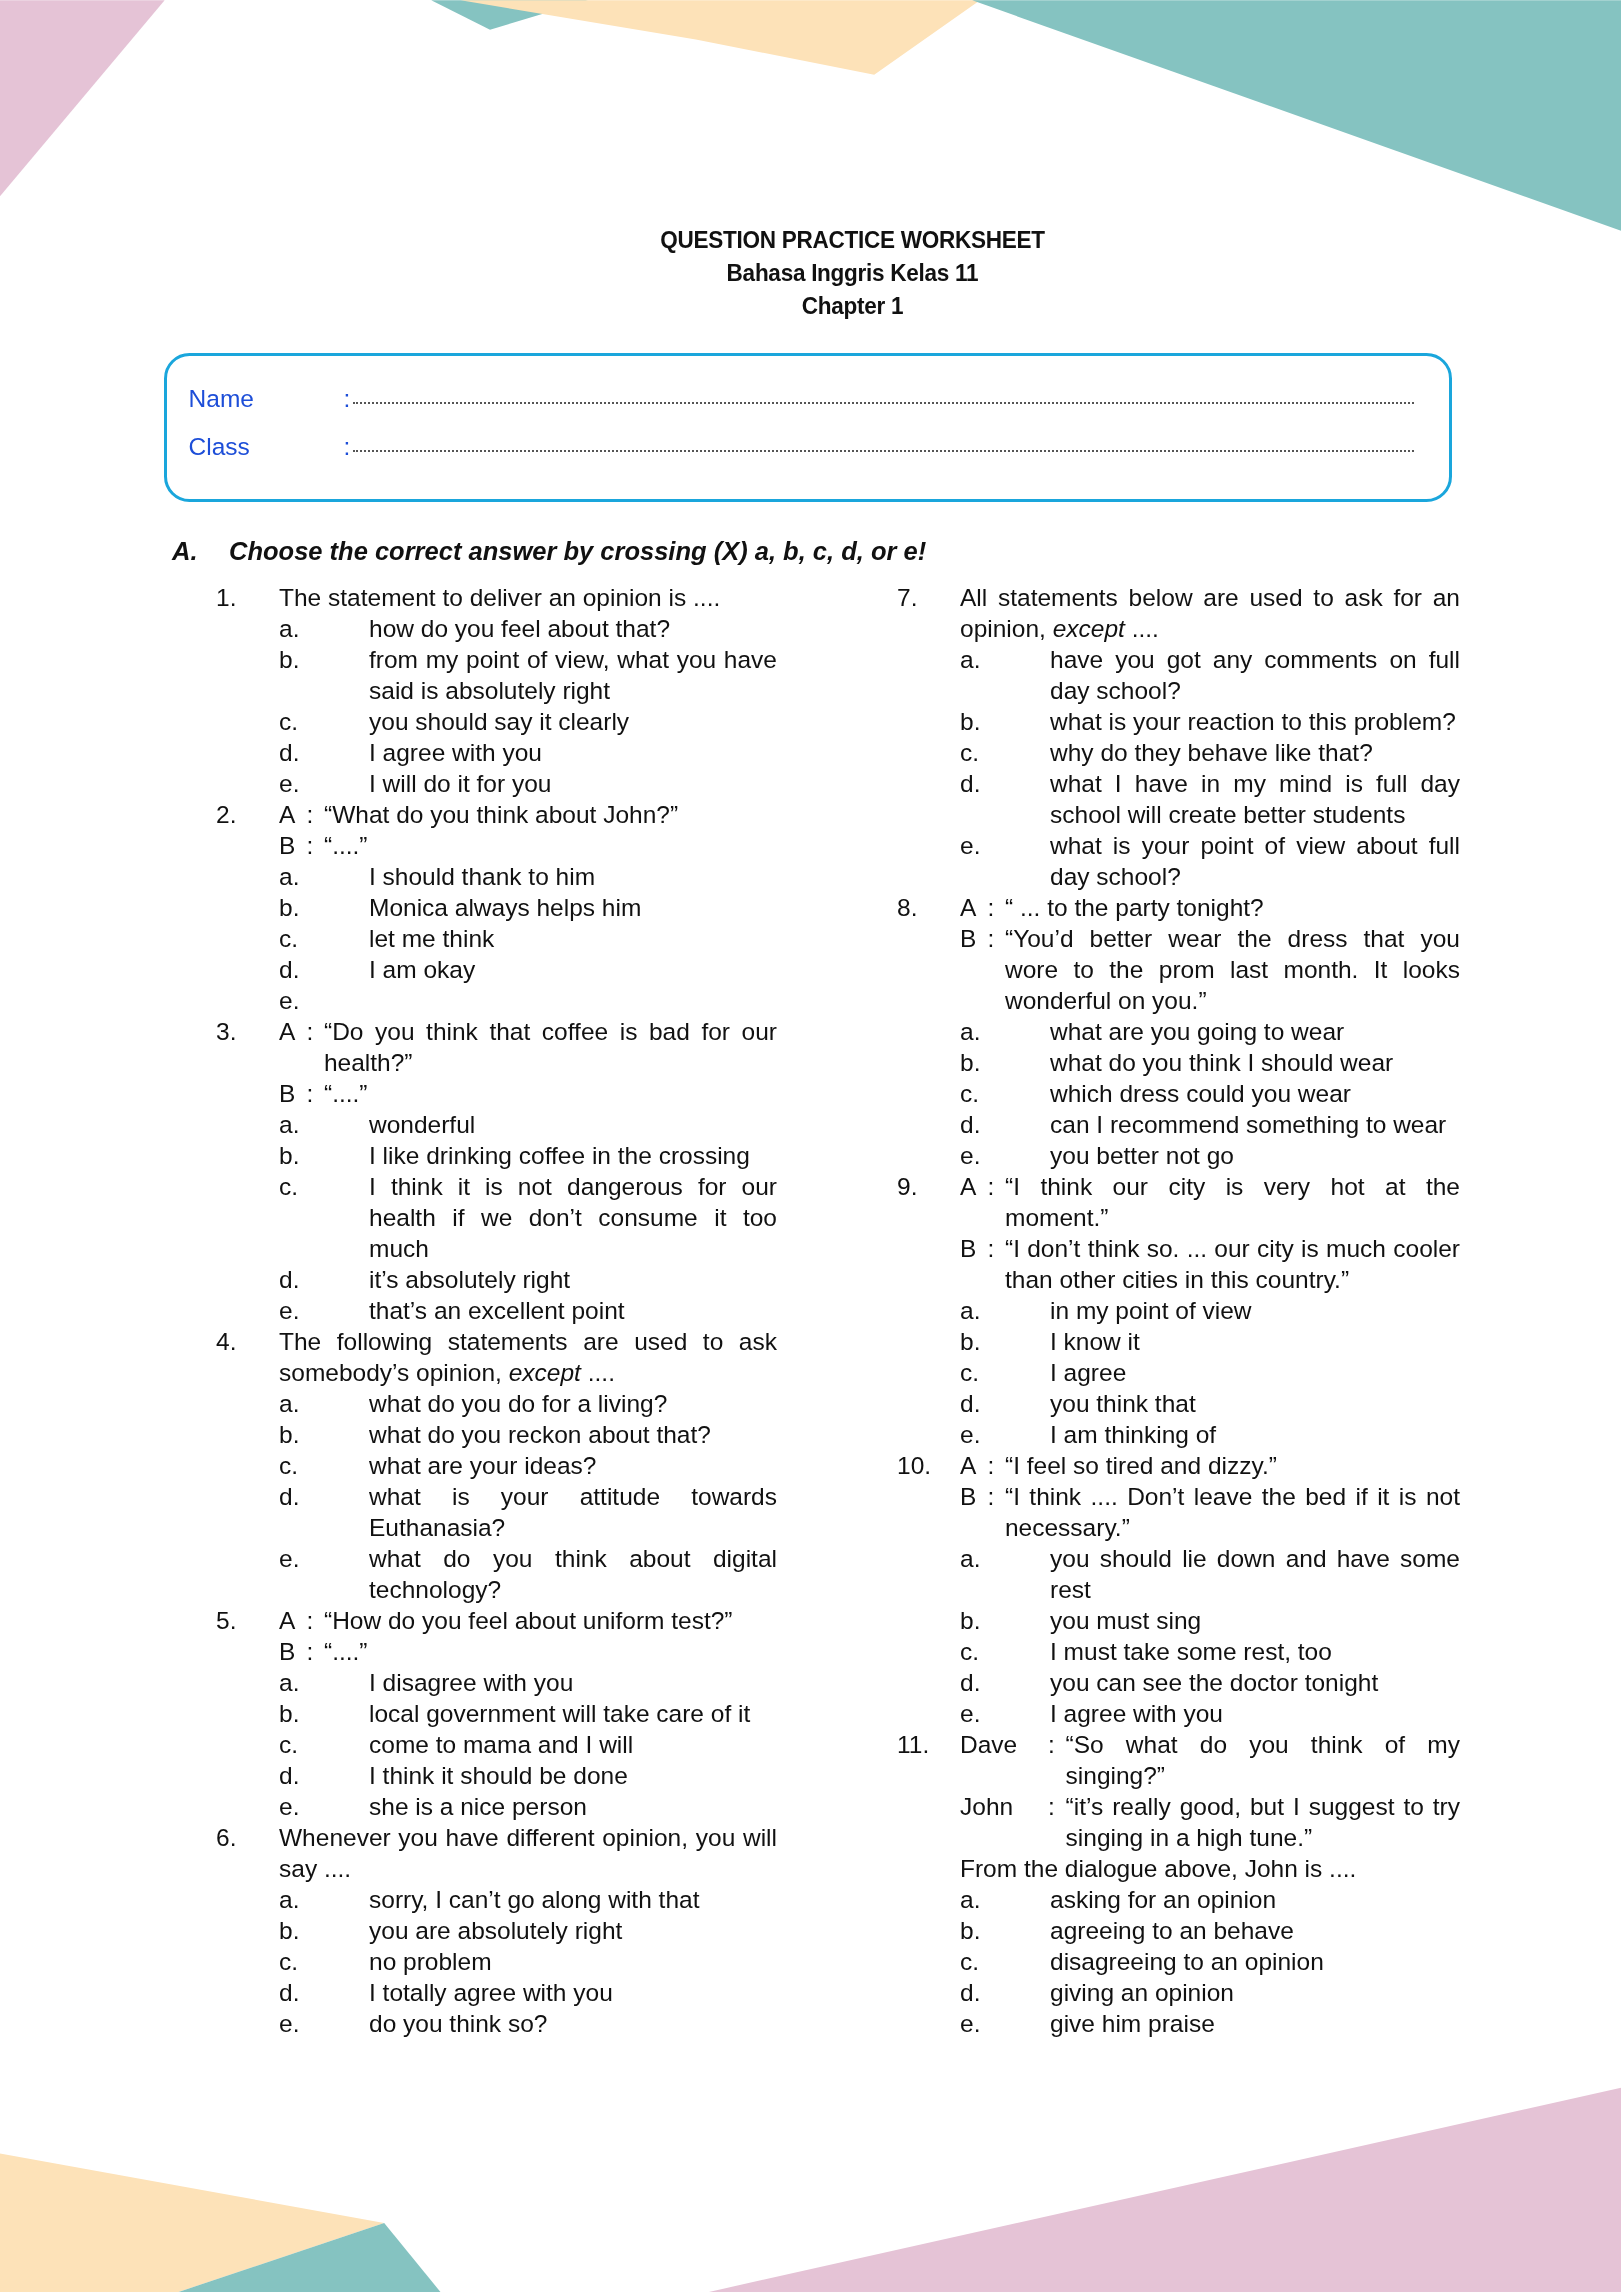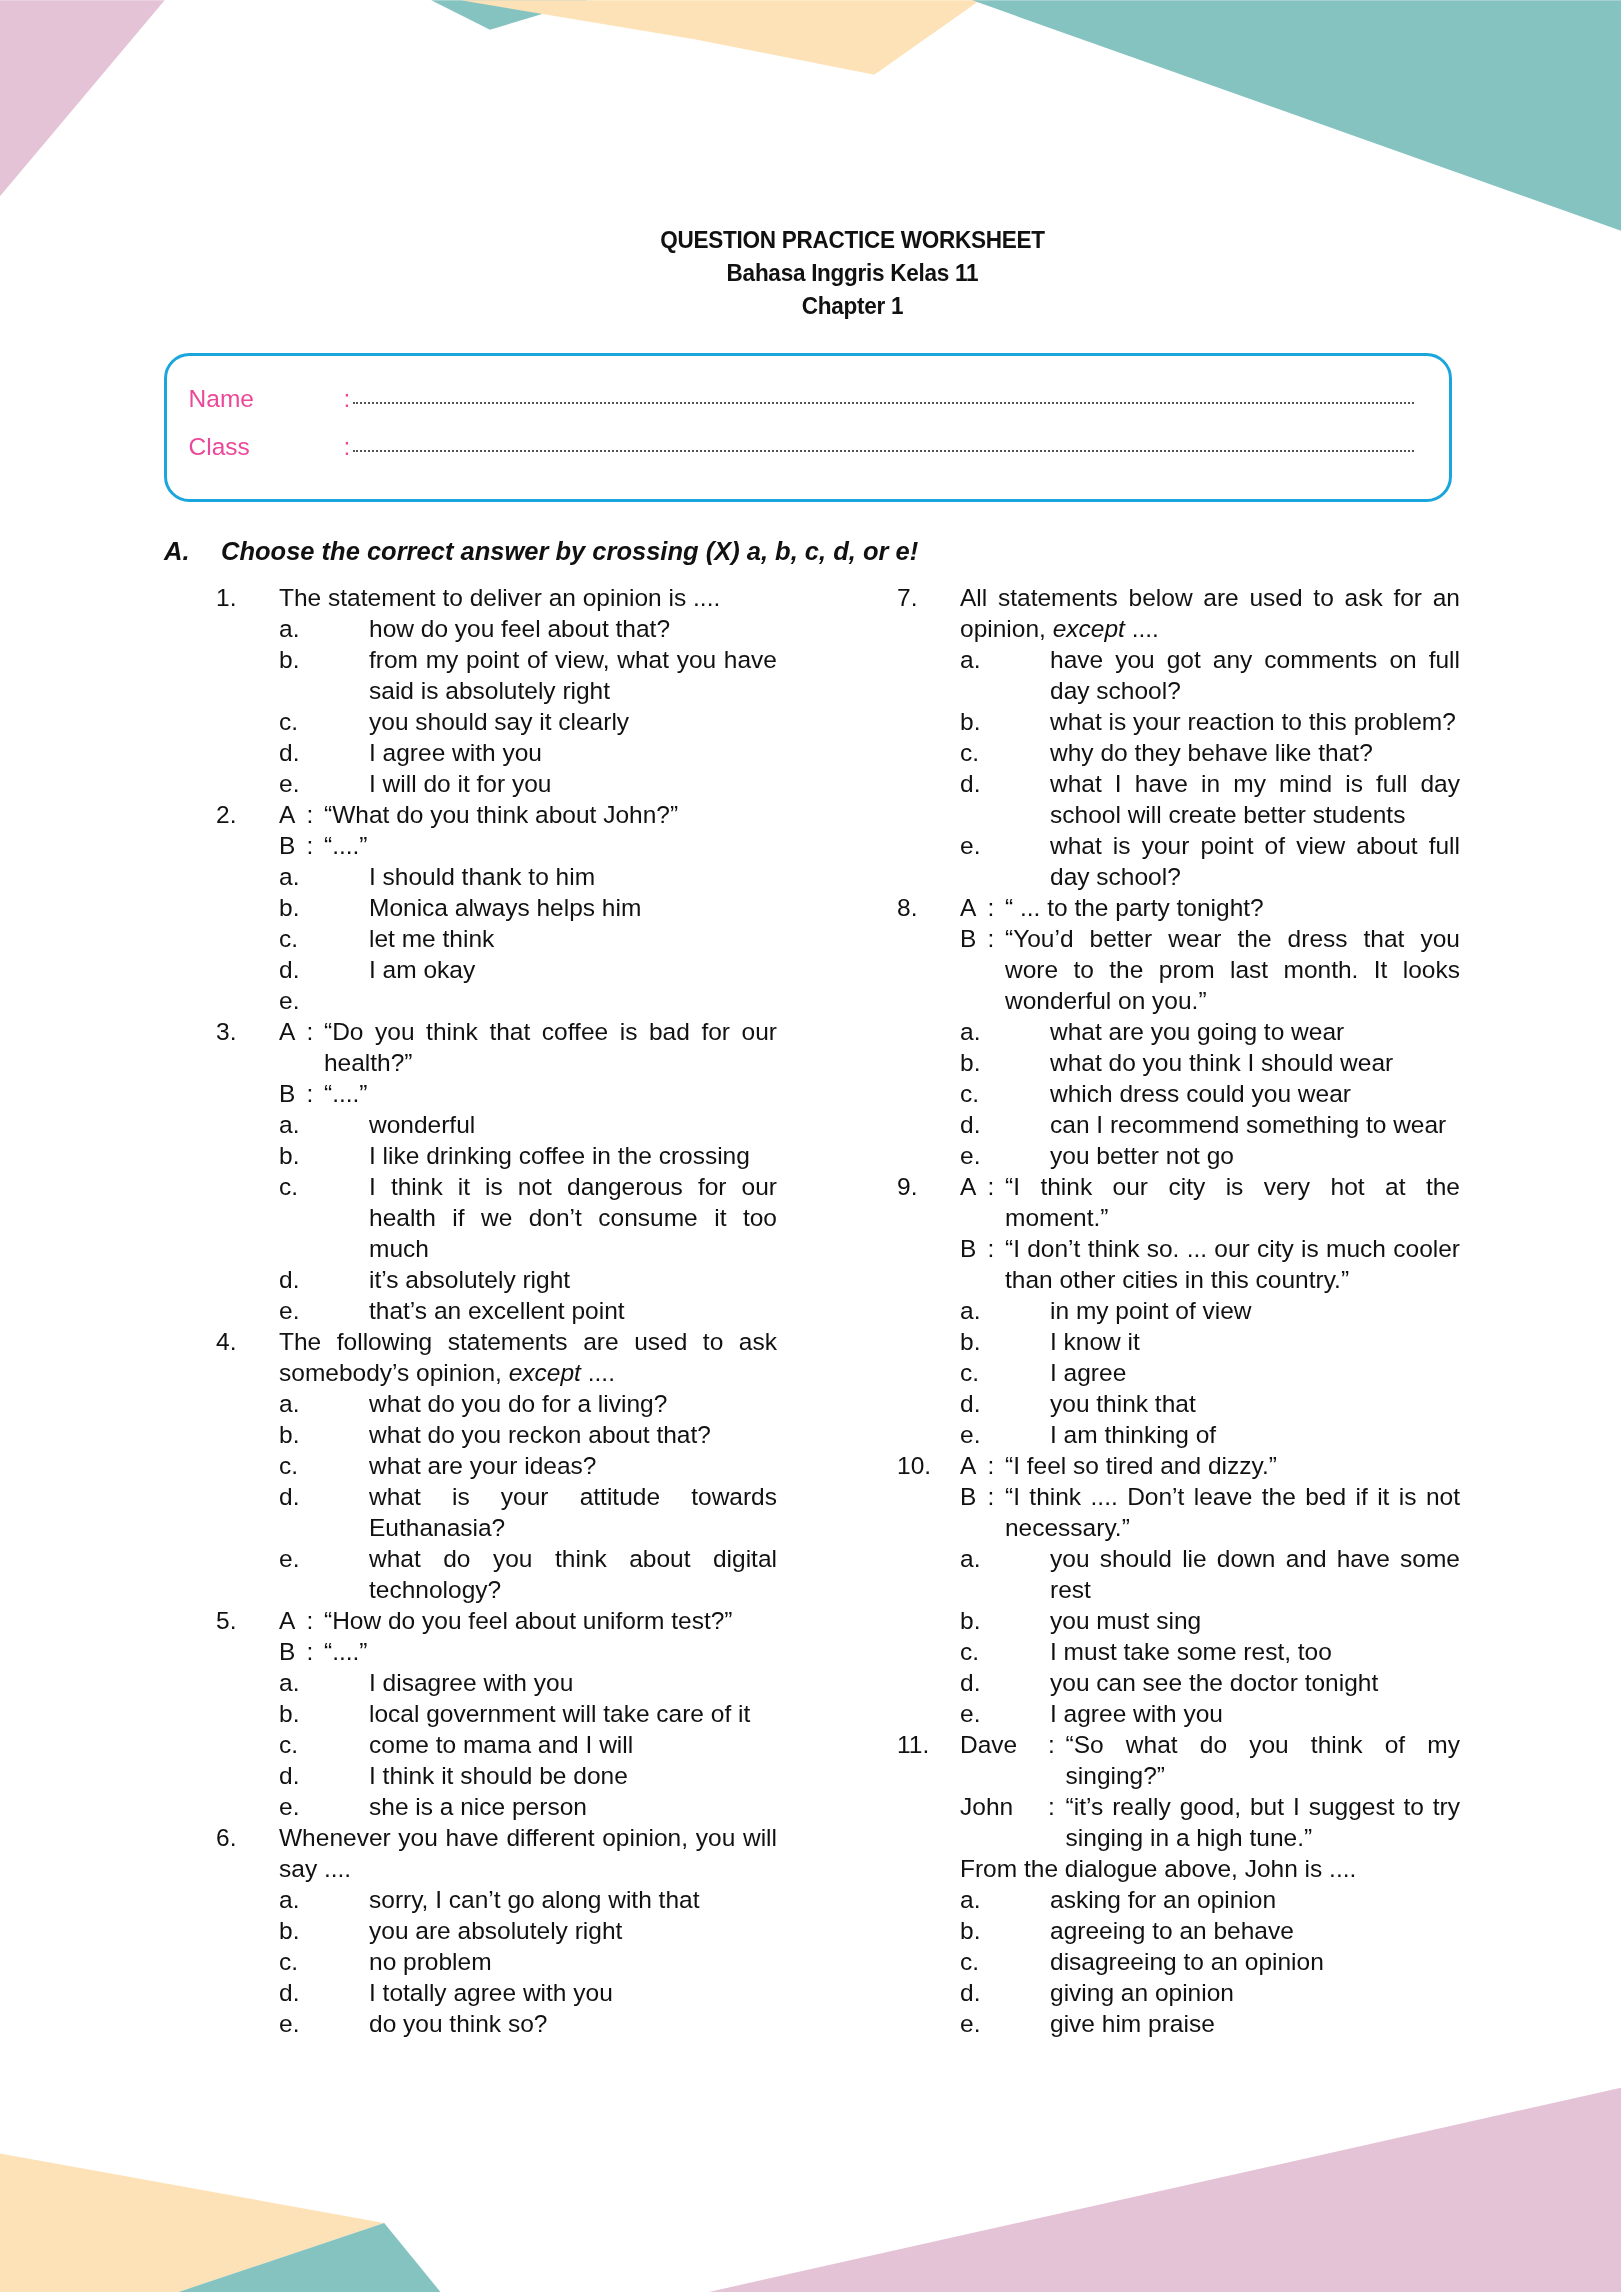--- a/index.html
+++ b/index.html
@@ -8,26 +8,26 @@
     background: #ffffff; color: #111;
     font-family: "Liberation Sans", sans-serif;
   }
   .deco { position: absolute; left: 0; top: 0; width: 1621px; height: 2293px; pointer-events: none; }
   .header { position: absolute; left: 0; width: 1621px; top: 223px; text-align: center; font-weight: bold; font-size: 24.5px; line-height: 33px; letter-spacing: -0.3px; padding-left: 42px; }
   .header div { transform: scaleX(0.92); }
   .idbox {
     position: absolute; left: 164px; top: 353px; width: 1288px; height: 149px;
     border: 3.9px solid #1aa6dc; border-radius: 25.5px; box-sizing: border-box;
   }
-  .idrow { position: absolute; left: 21.6px; right: 35px; font-size: 24.5px; color: #ec4899; display: flex; align-items: baseline; }
+  .idrow { position: absolute; left: 21.6px; right: 35px; font-size: 24.5px; color: #1d4ed8; display: flex; align-items: baseline; }
   .idrow .lbl { width: 155px; }
   .idrow .colon { width: 9.8px; }
   .idrow .dots { flex: 1; border-bottom: 2px dotted #555; height: 13.7px; transform: translateY(-2.9px); }
   .section-title {
-    position: absolute; left: 164px; top: 537px; font-size: 25.5px; font-weight: bold; font-style: italic;
+    position: absolute; left: 172px; top: 537px; font-size: 25.5px; font-weight: bold; font-style: italic;
   }
   .section-title .num { display: inline-block; width: 57px; }
   .col { position: absolute; top: 582px; font-size: 24.5px; line-height: 31px; }
   .col.left { left: 216px; width: 561px; }
   .col.right { left: 897px; width: 563px; }
   .q { position: relative; }
   .qrow { display: flex; }
   .qnum { width: 63px; flex: none; }
   .qbody { flex: 1; }
   .stem { text-align: justify; text-align-last: left; }

